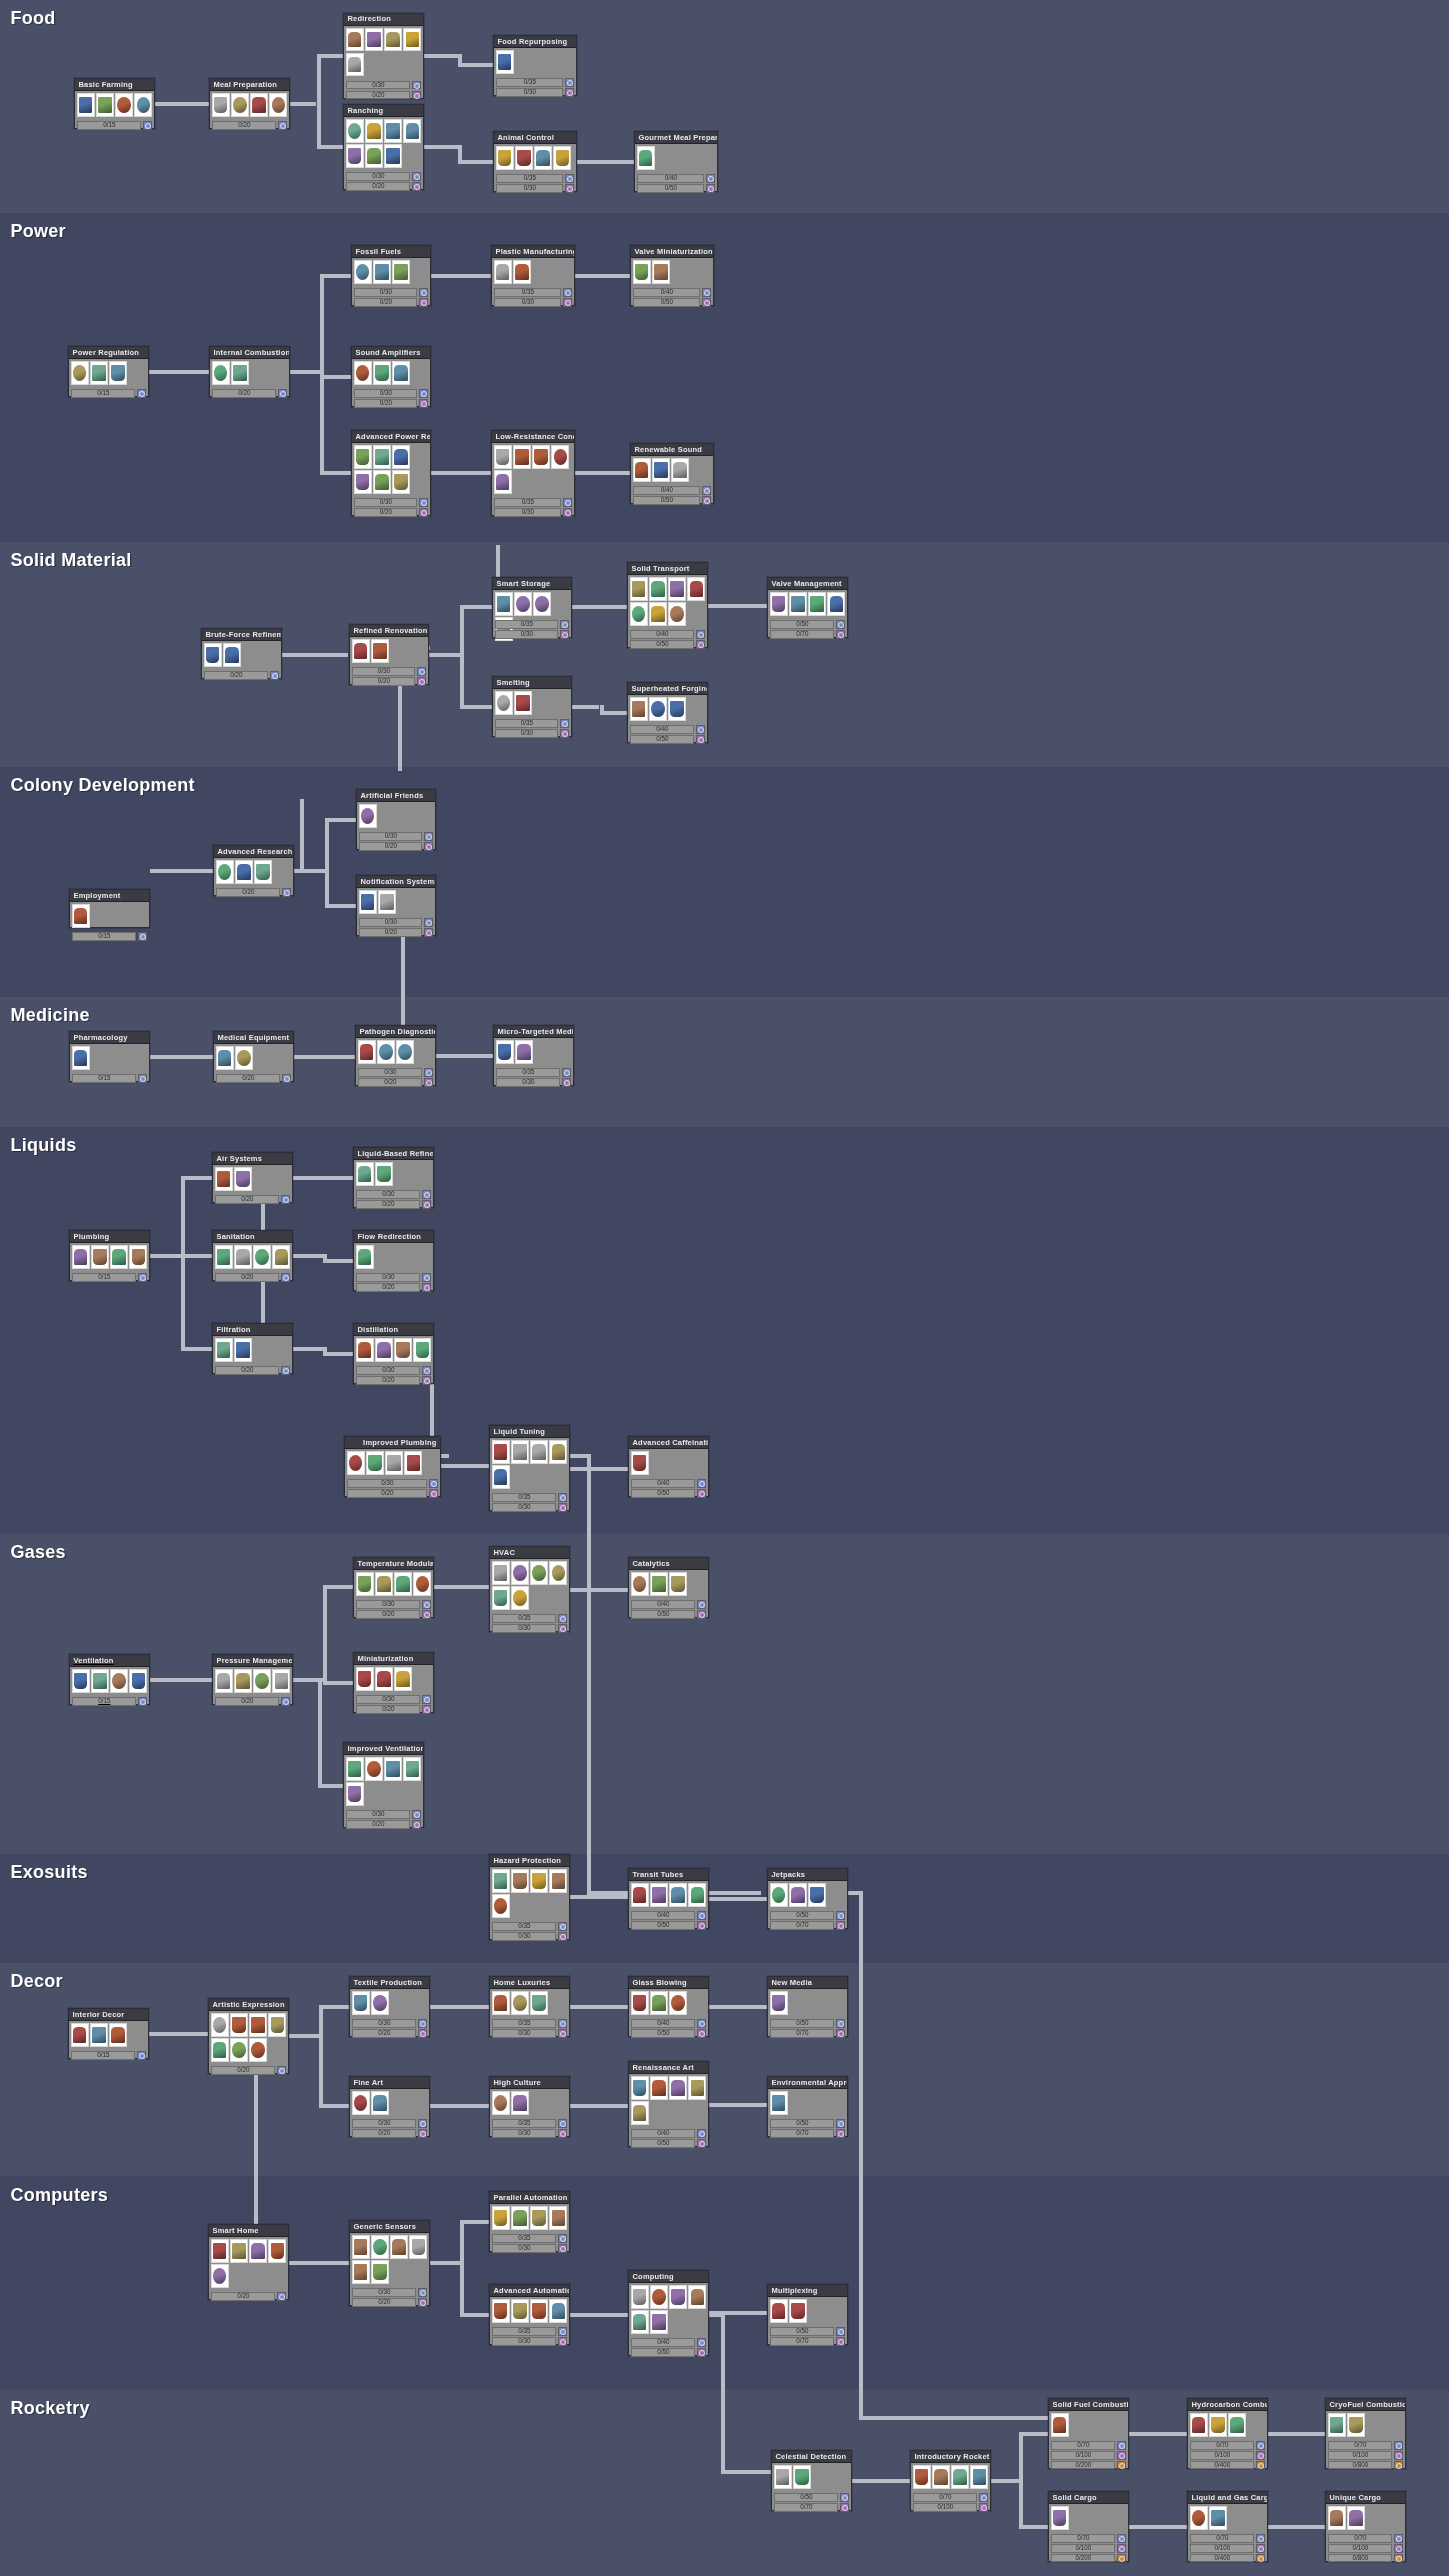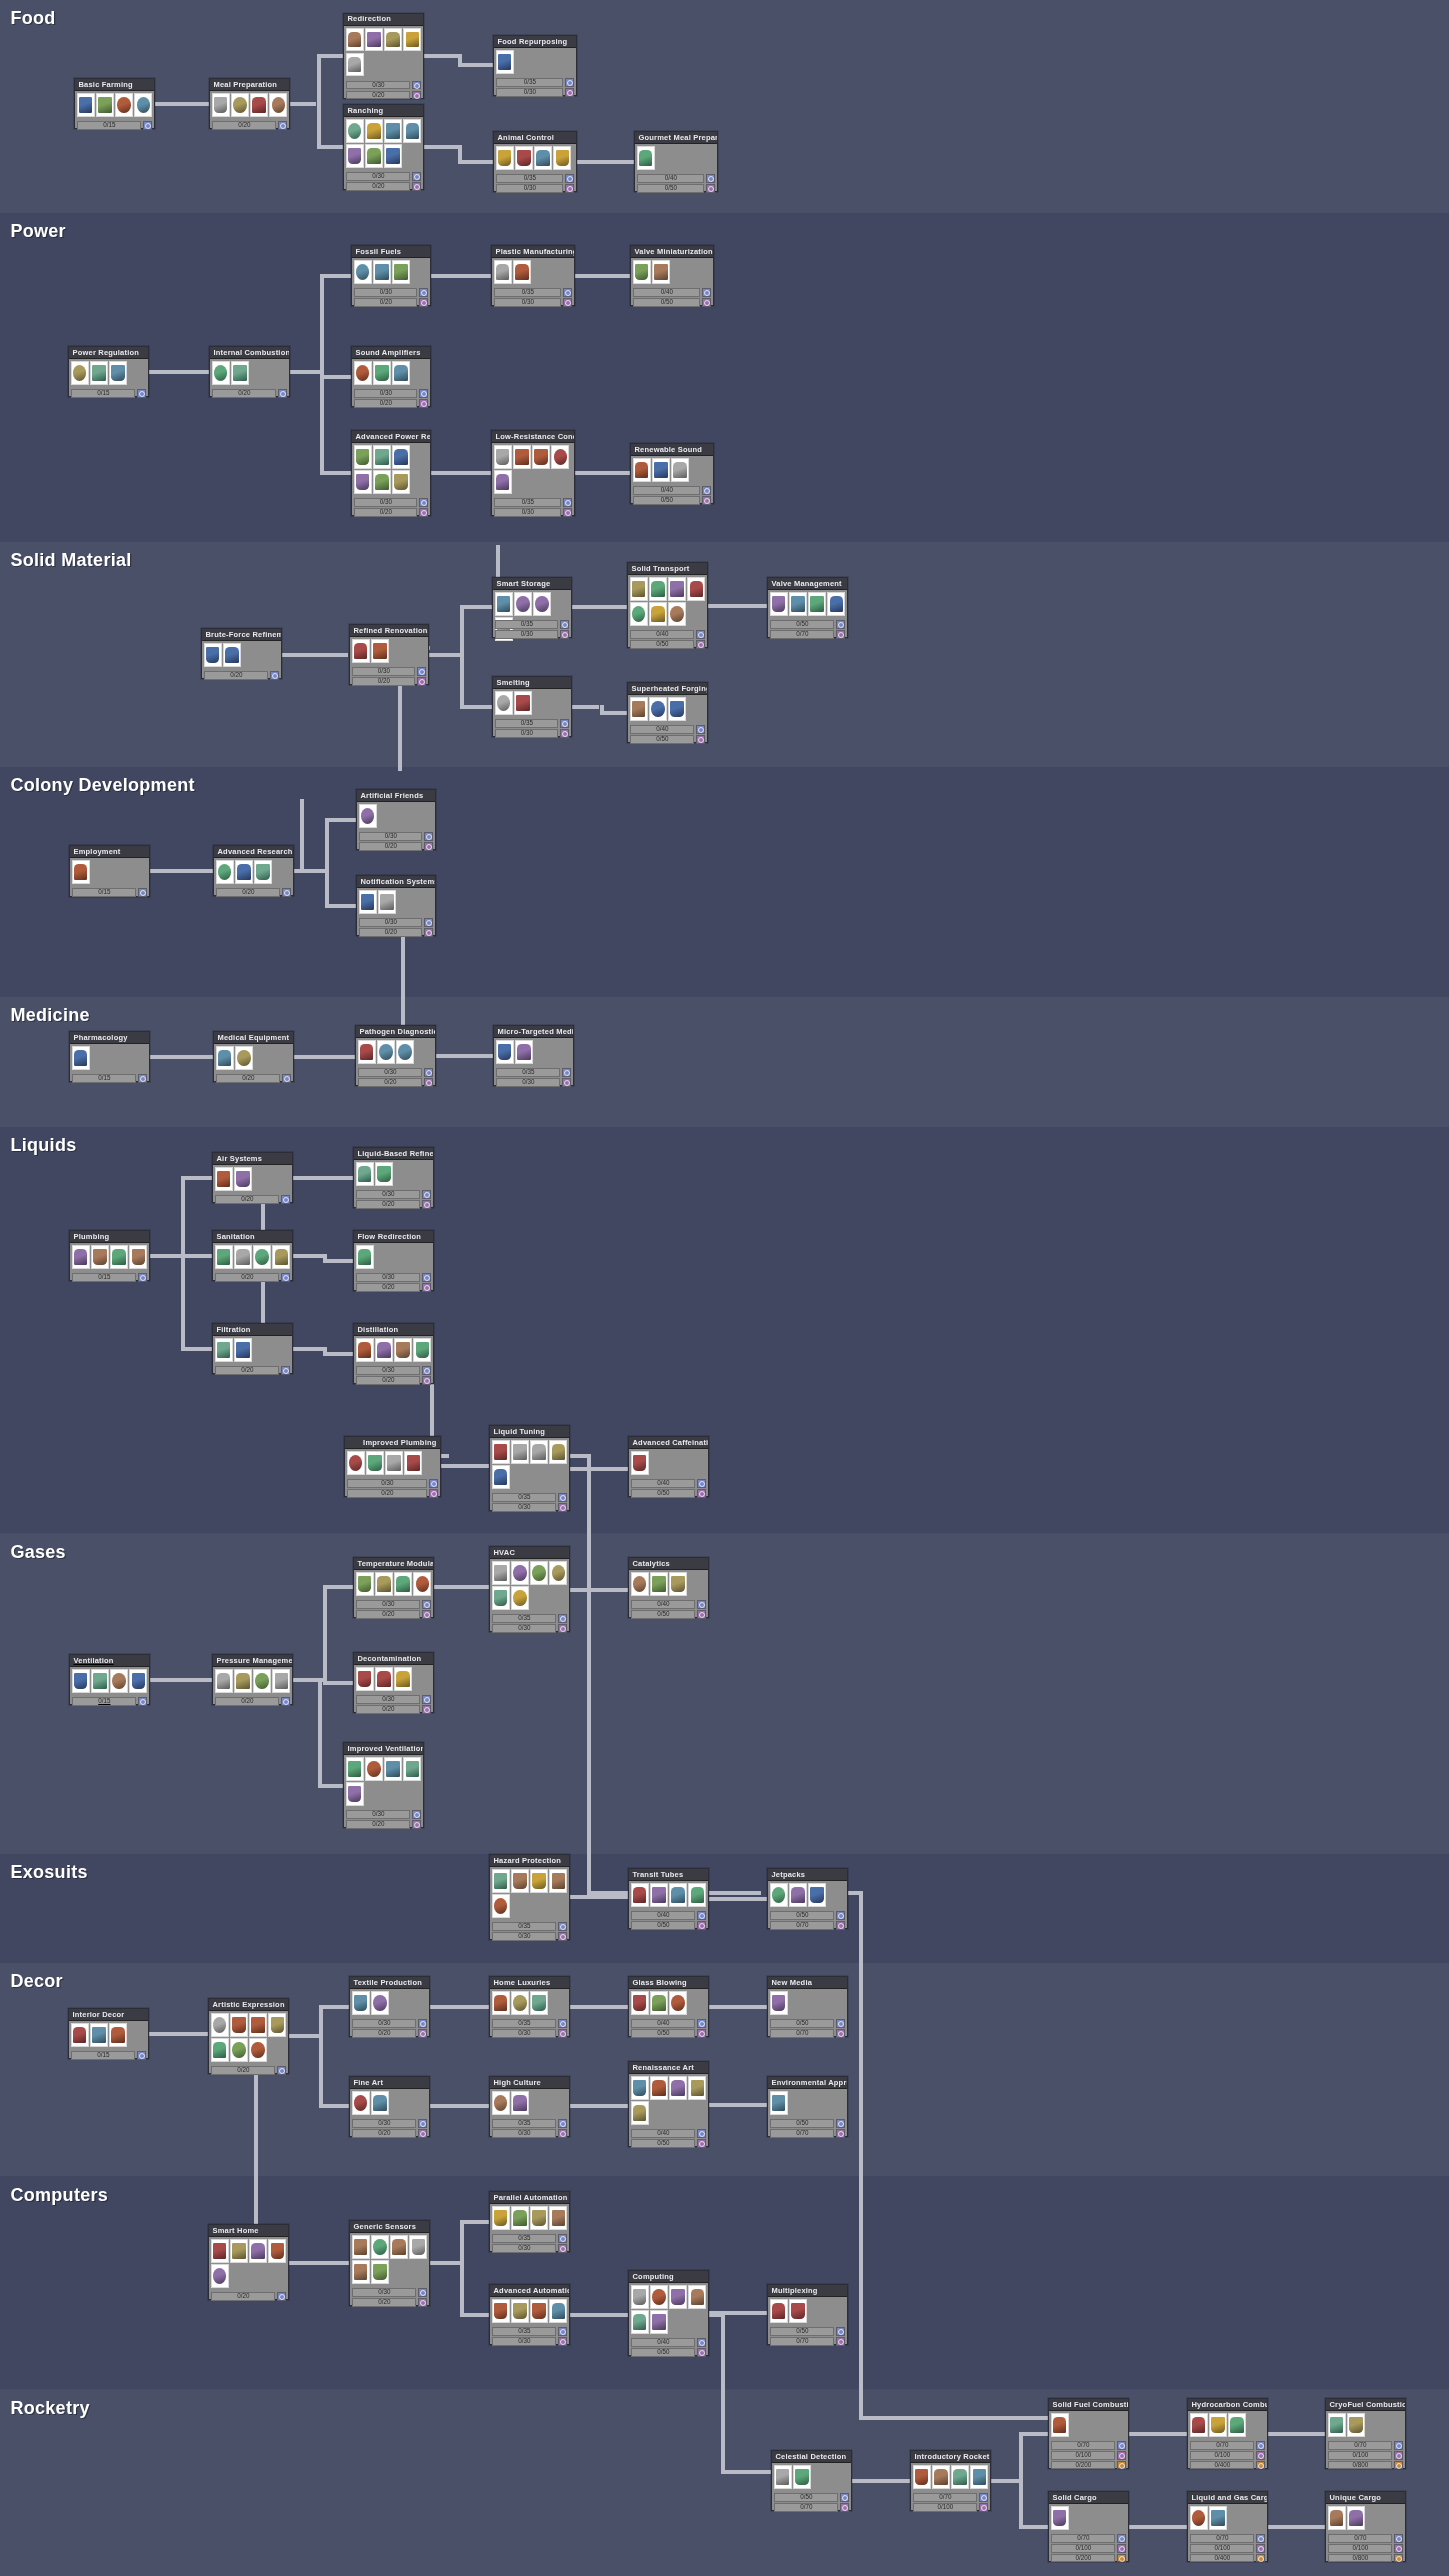--- a/index.html
+++ b/index.html
@@ -815,21 +815,21 @@
         <div class="costrow">
           <div class="costbar">0/40</div>
           <div class="orb t1"></div>
         </div>
         <div class="costrow">
           <div class="costbar">0/50</div>
           <div class="orb t2"></div>
         </div>
       </div>
     </div>
-    <div class="node" style="left: 69px; top: 845px; width: 81px; height: 52px;">
+    <div class="node" style="left: 69px; top: 889px; width: 81px; height: 39px;">
       <div class="node-title">Employment</div>
       <div class="icons" style="height: 25px;">
         <div class="ico">
           <i style="background: linear-gradient(160deg, rgb(176, 92, 60) 0%, rgb(176, 92, 60) 45%, rgb(95, 46, 29) 100%); border-radius: 4.6px 4.6px 1.2px 1.2px;"></i>
         </div>
       </div>
       <div class="costs">
         <div class="costrow">
           <div class="costbar">0/15</div>
           <div class="orb t1"></div>
@@ -1316,21 +1316,21 @@
           <div class="costbar">0/40</div>
           <div class="orb t1"></div>
         </div>
         <div class="costrow">
           <div class="costbar">0/50</div>
           <div class="orb t2"></div>
         </div>
       </div>
     </div>
     <div class="node" style="left: 353px; top: 1652px; width: 81px; height: 61px;">
-      <div class="node-title">Decontamination</div>
+      <div class="node-title">Miniaturization</div>
       <div class="icons" style="height: 25px;">
         <div class="ico">
           <i style="background: linear-gradient(160deg, rgb(168, 74, 74) 0%, rgb(168, 74, 74) 45%, rgb(92, 38, 38) 100%); border-radius: 1.2px 1.2px 4.6px 4.6px;"></i>
         </div>
         <div class="ico">
           <i style="background: linear-gradient(160deg, rgb(168, 74, 74) 0%, rgb(168, 74, 74) 45%, rgb(92, 38, 38) 100%); border-radius: 4.6px 4.6px 1.2px 1.2px;"></i>
         </div>
         <div class="ico">
           <i style="background: linear-gradient(160deg, rgb(201, 163, 58) 0%, rgb(201, 163, 58) 45%, rgb(109, 88, 32) 100%); border-radius: 4.6px 4.6px 1.2px 1.2px;"></i>
         </div>

